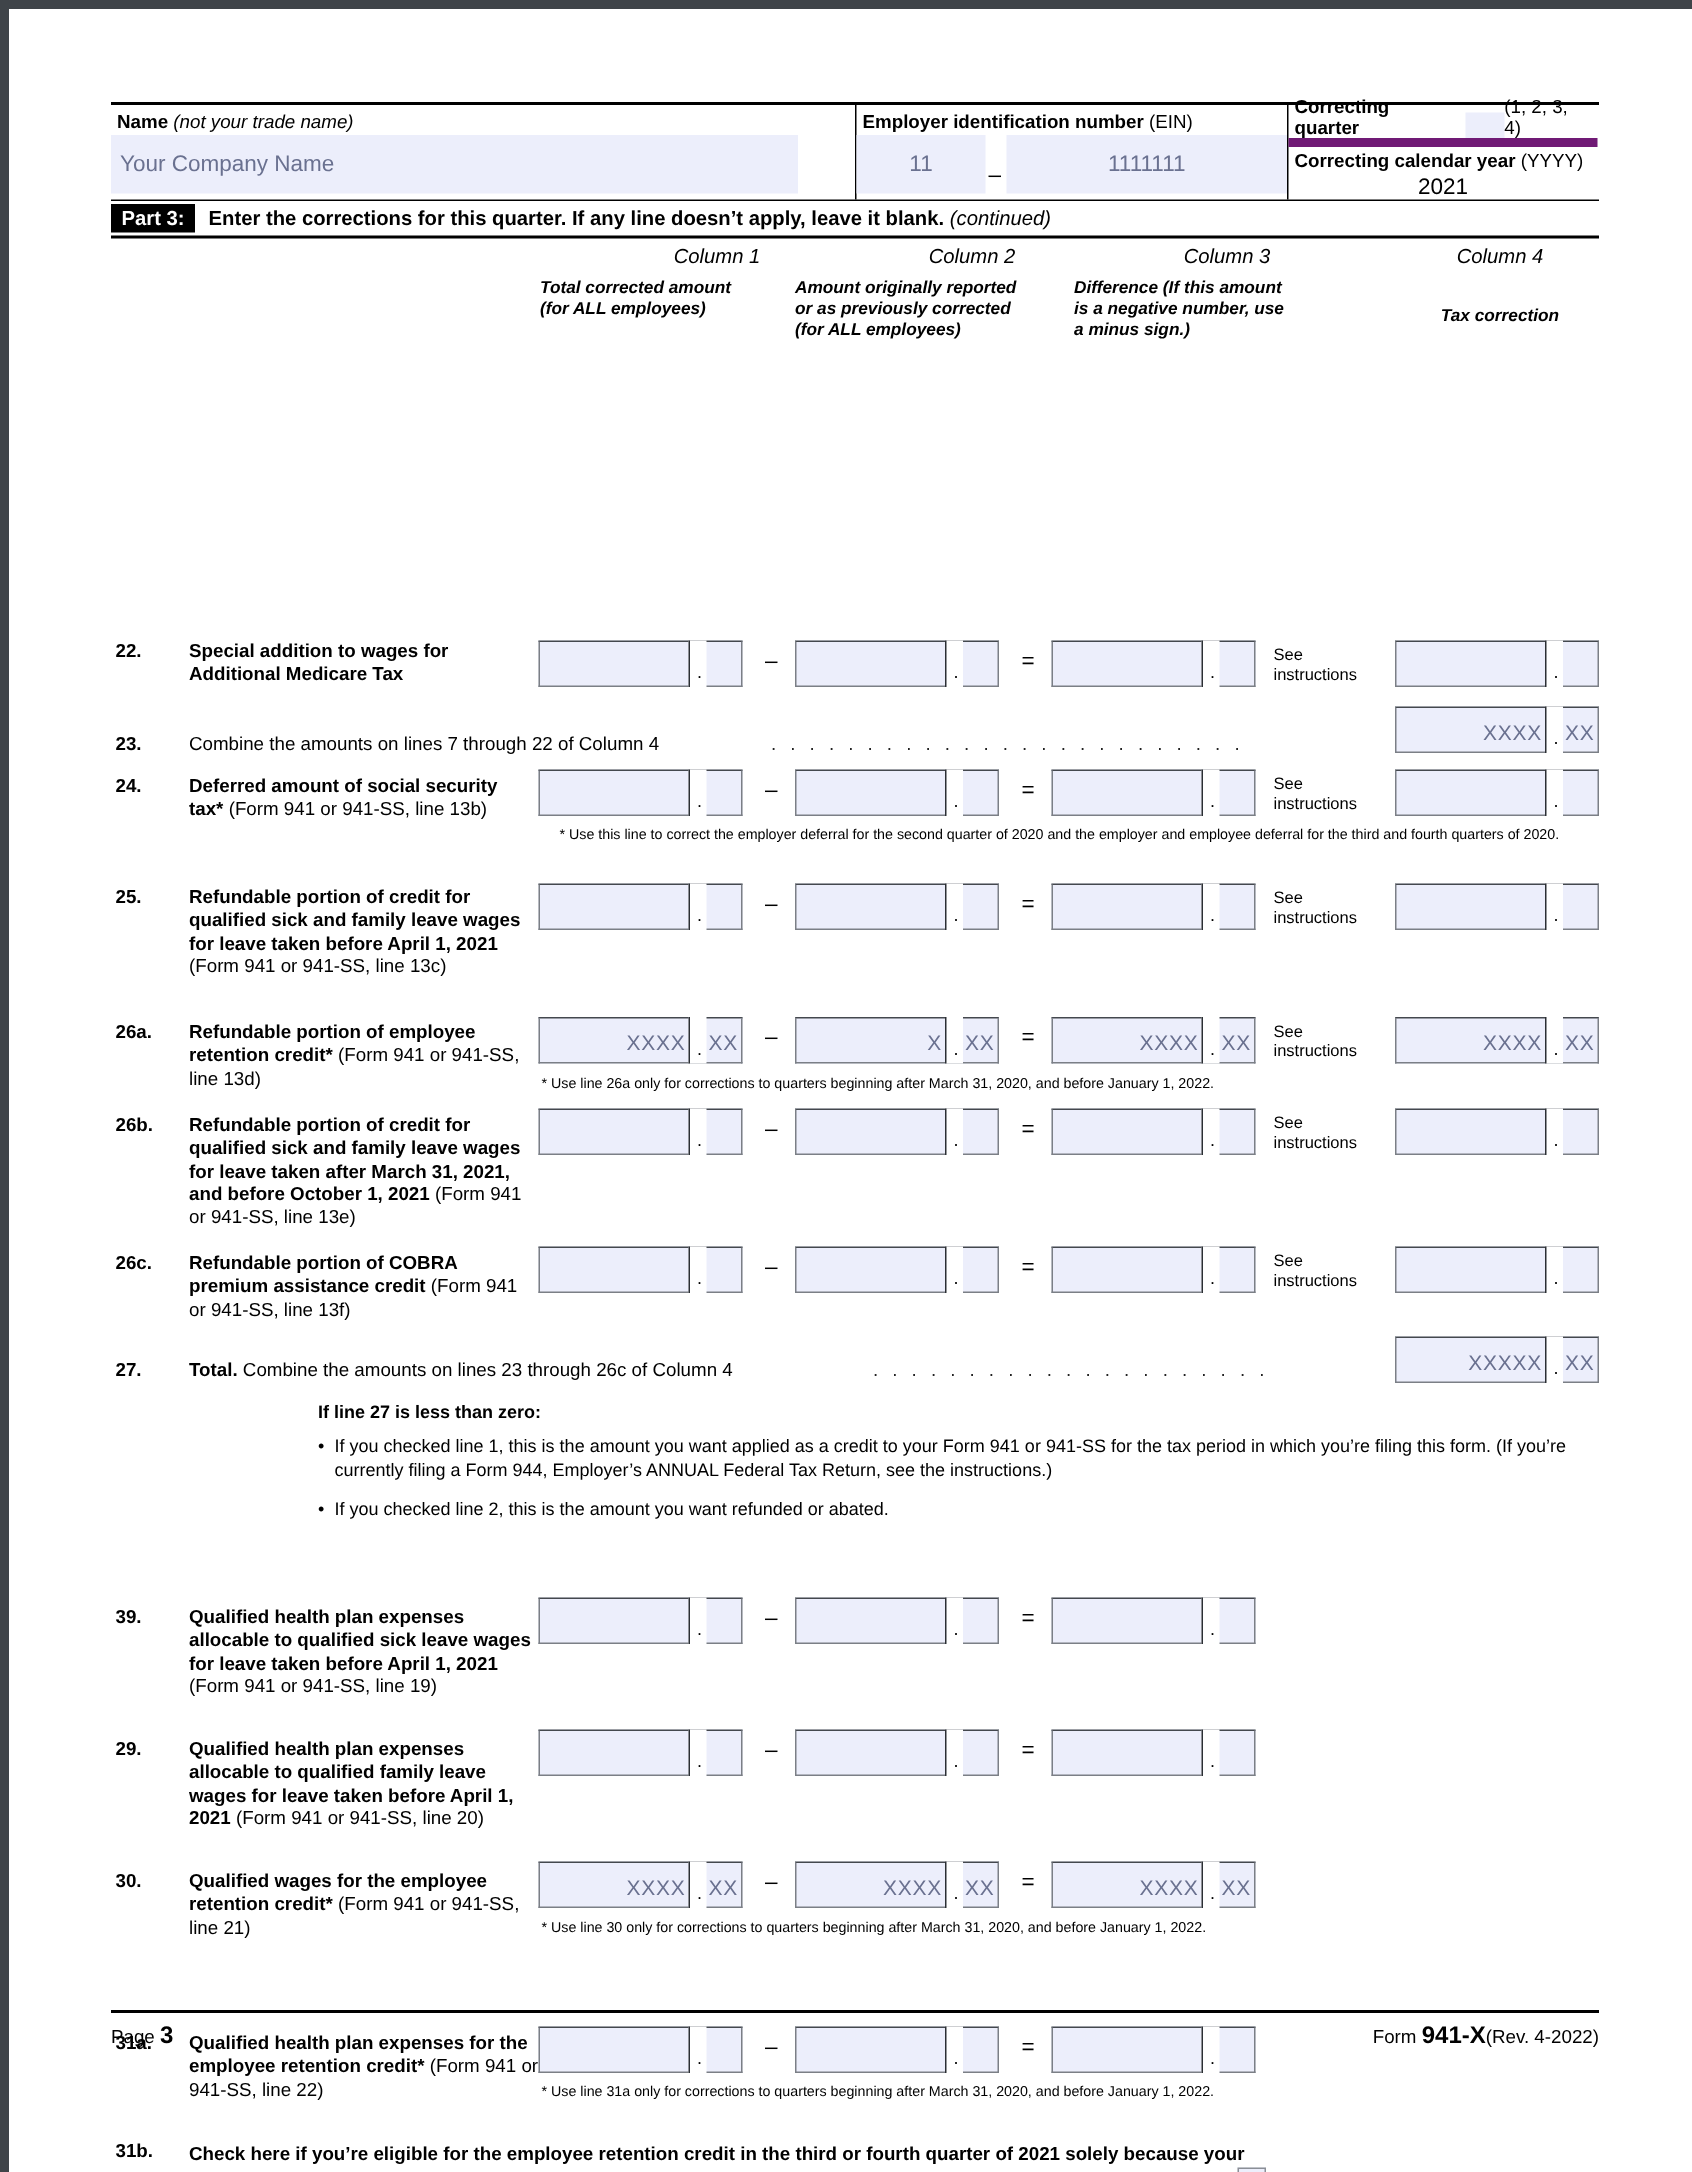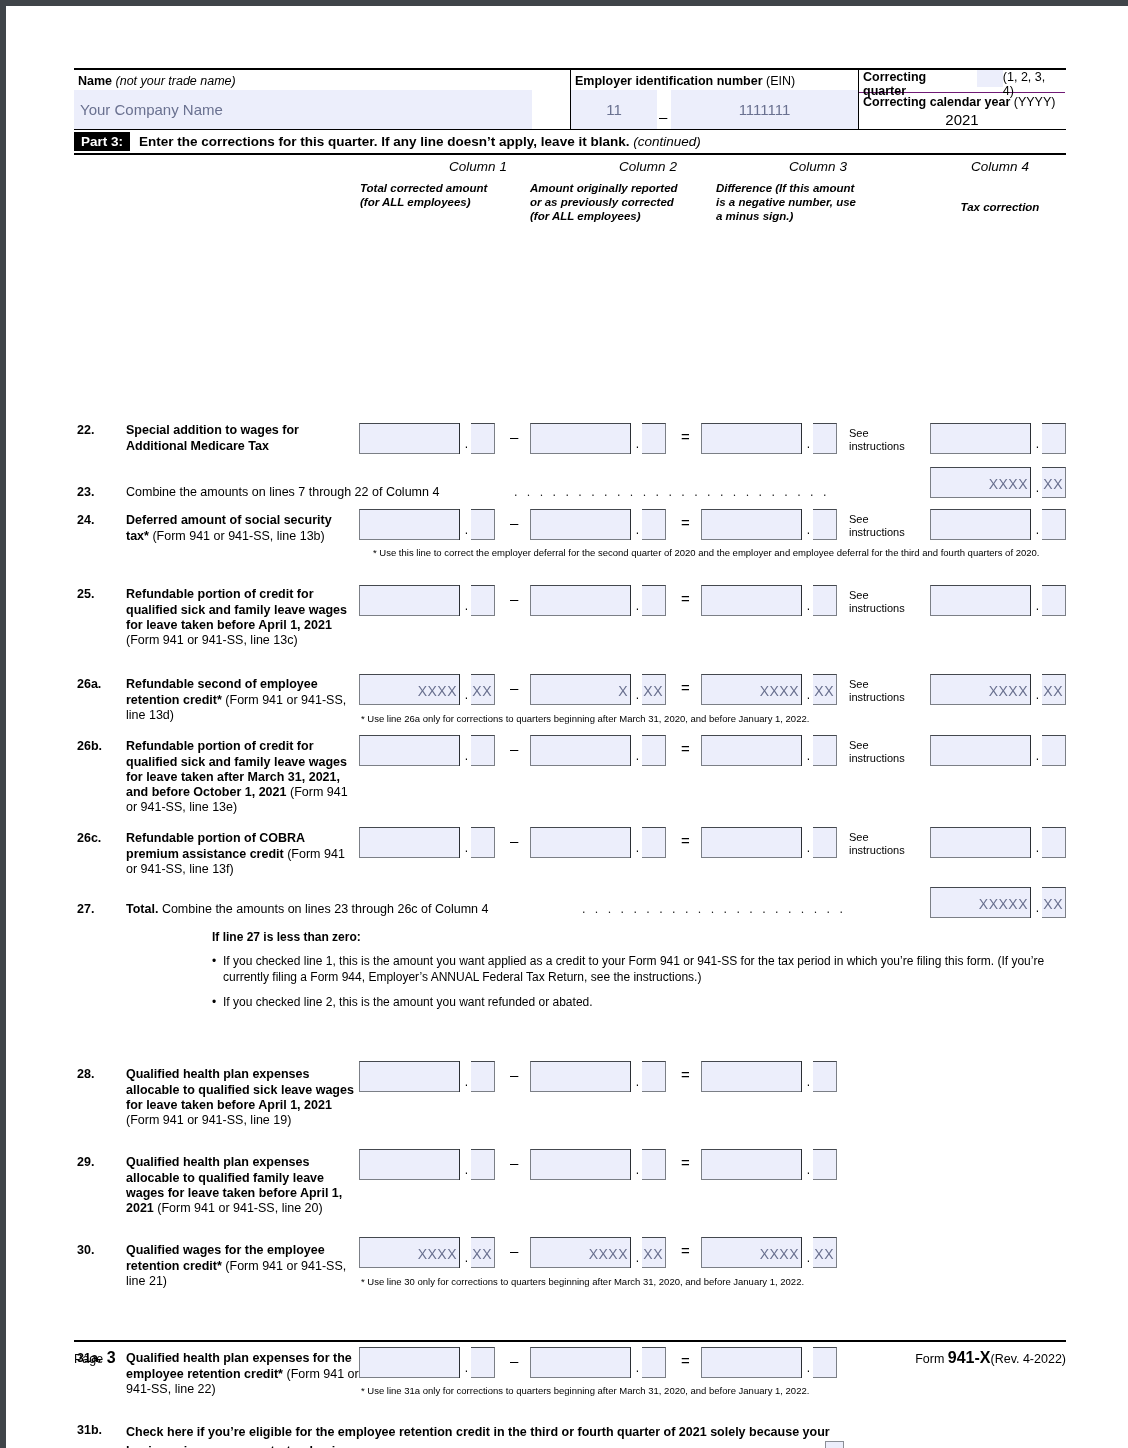--- a/index.html
+++ b/index.html
@@ -21,21 +21,21 @@
   .cap .norm{font-weight:normal;}
   .fillbox{background:#eceefb;color:#6a7190;font-size:15px;}
   .name-val{height:39px;width:458px;line-height:39px;padding-left:6px;box-sizing:border-box;}
 
   .ein-row{display:flex;height:39px;align-items:stretch;}
   .ein-a{width:86px;background:#eceefb;color:#6a7190;font-size:15px;text-align:center;line-height:39px;}
   .ein-dash{width:14px;position:relative;}
   .ein-dash span{position:absolute;left:2px;bottom:4px;font-size:15px;color:#000;}
   .ein-b{flex:1;background:#eceefb;color:#6a7190;font-size:15px;text-align:center;line-height:39px;}
 
-  .qtr-top{display:flex;align-items:flex-start;height:22px;border-bottom:1px solid #701a75;}
+  .qtr-top{display:flex;align-items:flex-end;height:22px;border-bottom:6px solid #701a75;}
   .qtr-top .lbl{font-size:12.5px;font-weight:bold;padding-left:4px;}
   .qtr-box{width:26px;height:17px;background:#eceefb;margin-left:6px;}
   .qtr-hint{font-size:12.5px;margin-left:auto;padding-right:6px;}
   .yr-lbl{font-size:12.5px;font-weight:bold;padding:2px 0 0 4px;}
   .yr-lbl .norm{font-weight:normal;}
   .yr-val{text-align:center;font-size:15px;padding-top:2px;}
 
   
   .part3{display:flex;align-items:center;border-top:1px solid #000;border-bottom:2px solid #000;height:23px;margin-top:0;}
   .part3 .tag{background:#000;color:#fff;font-weight:bold;font-size:13.5px;padding:2px 7px;margin-right:9px;}
@@ -229,21 +229,21 @@
           <span class="dot" style="right:26px;">.</span>
     </div>
     <div class="seeins" style="left:775px;top:348px;width:64px;">See instructions</div>
     <div class="mb" style="left:856px;top:344px;width:136px;">
       <span class="sep" style="right:23px;"></span>
           <span class="dot" style="right:26px;">.</span>
     </div>
 
     <div class="num" style="top:436px;">26a.</div>
     <div class="desc" style="top:436px;width:232px;">
-      <span>Refundable second of employee retention credit*</span>
+      <span>Refundable portion of employee retention credit*</span>
       <span class="norm">(Form 941 or 941-SS, line 13d)</span>
     </div>
     <div class="mb" style="left:285px;top:433px;width:136px;">
       <span class="sep" style="right:23px;"></span>
           <span class="dot" style="right:26px;">.</span>
       <span class="dollars" style="right:34px;">XXXX</span>
       <span class="cents" style="right:2px;">XX</span>
     </div>
     <div class="op" style="left:436px;top:438px;">–</div>
     <div class="mb" style="left:456px;top:433px;width:136px;">
@@ -332,21 +332,21 @@
     </div>
 
     <div class="bullets" style="top:688px;width:854px;">
       <div class="hd">If line 27 is less than zero:</div>
       <ul>
         <li>If you checked line 1, this is the amount you want applied as a credit to your Form 941 or 941-SS for the tax period in which you’re filing this form. (If you’re currently filing a Form 944, Employer’s ANNUAL Federal Tax Return, see the instructions.)</li>
         <li>If you checked line 2, this is the amount you want refunded or abated.</li>
       </ul>
     </div>
 
-    <div class="num" style="top:826px;">28.</div>
+    <div class="num" style="top:826px;">39.</div>
     <div class="desc" style="top:826px;width:232px;">
       <span>Qualified health plan expenses allocable to qualified sick leave wages for leave taken before April 1, 2021</span>
       <span class="norm">(Form 941 or 941-SS, line 19)</span>
     </div>
     <div class="mb" style="left:285px;top:820px;width:136px;">
       <span class="sep" style="right:23px;"></span>
           <span class="dot" style="right:26px;">.</span>
     </div>
     <div class="op" style="left:436px;top:825px;">–</div>
     <div class="mb" style="left:456px;top:820px;width:136px;">

